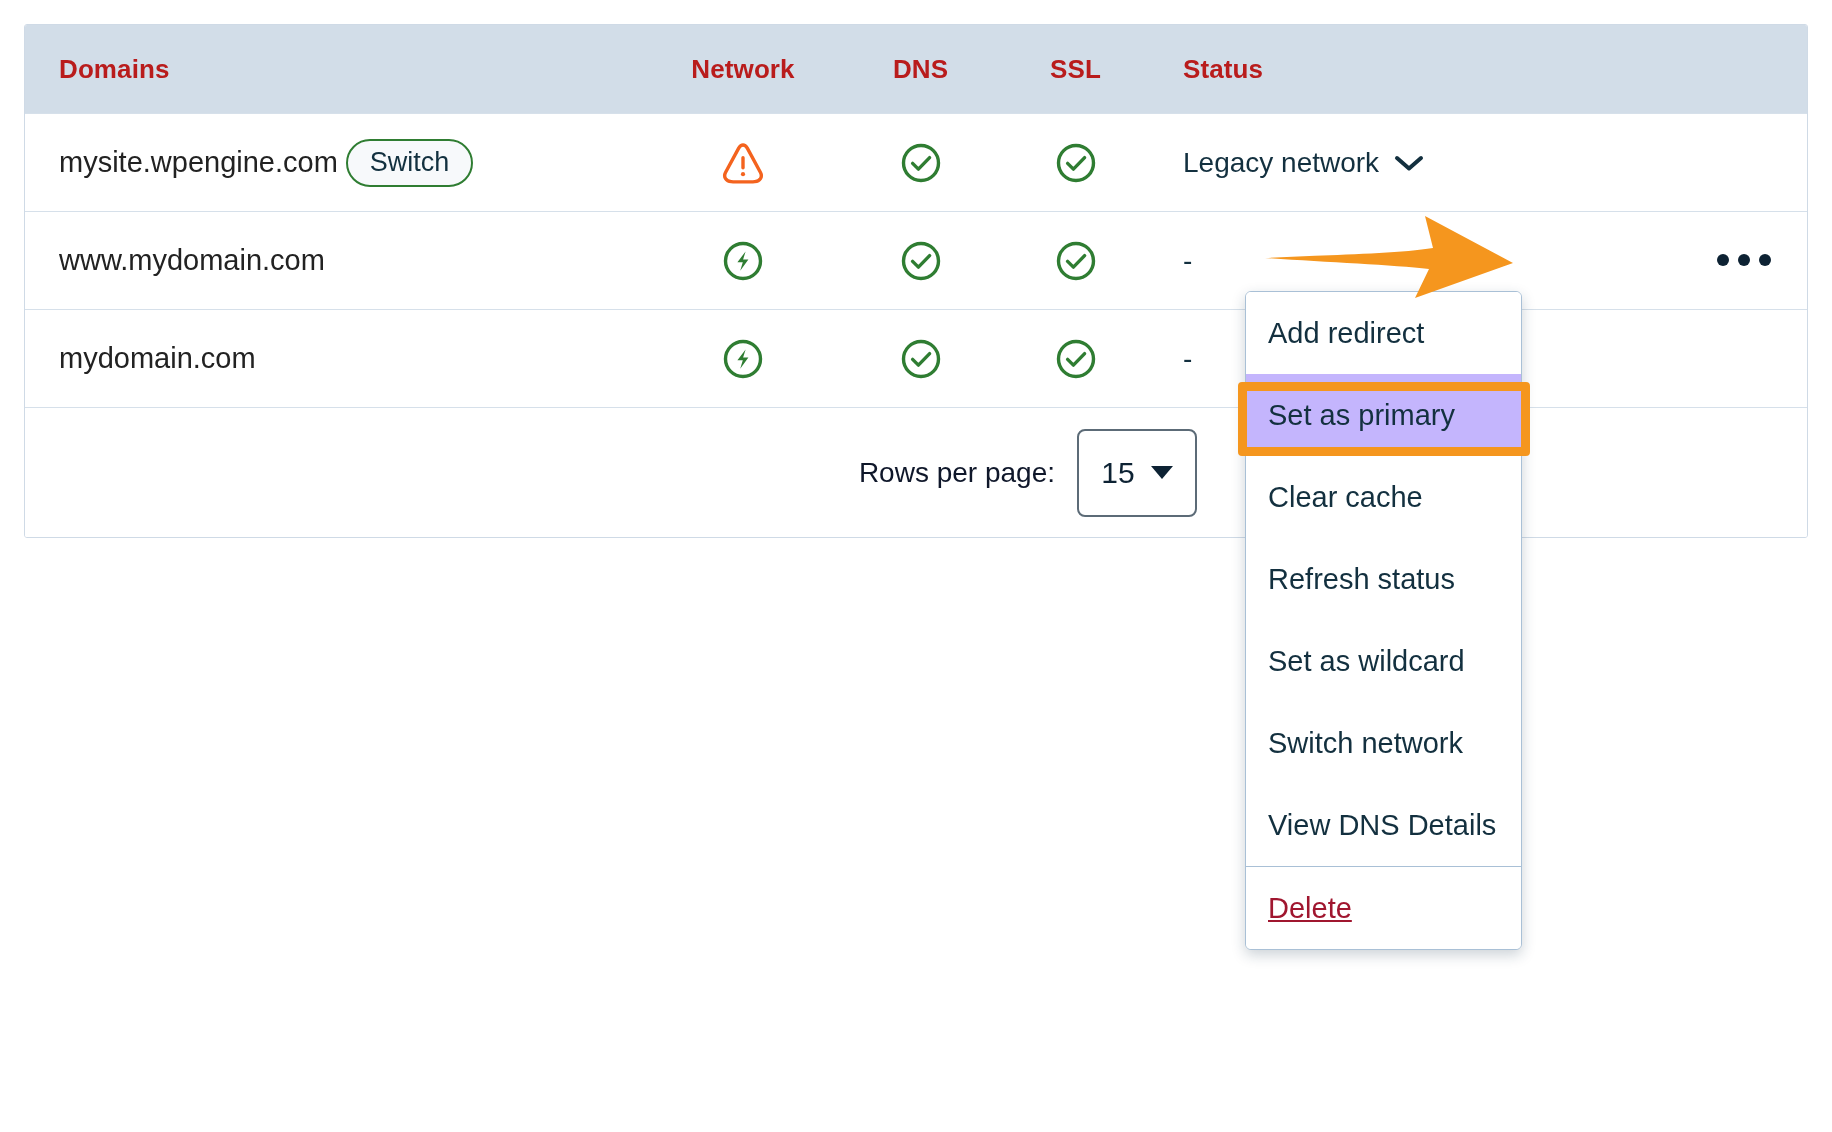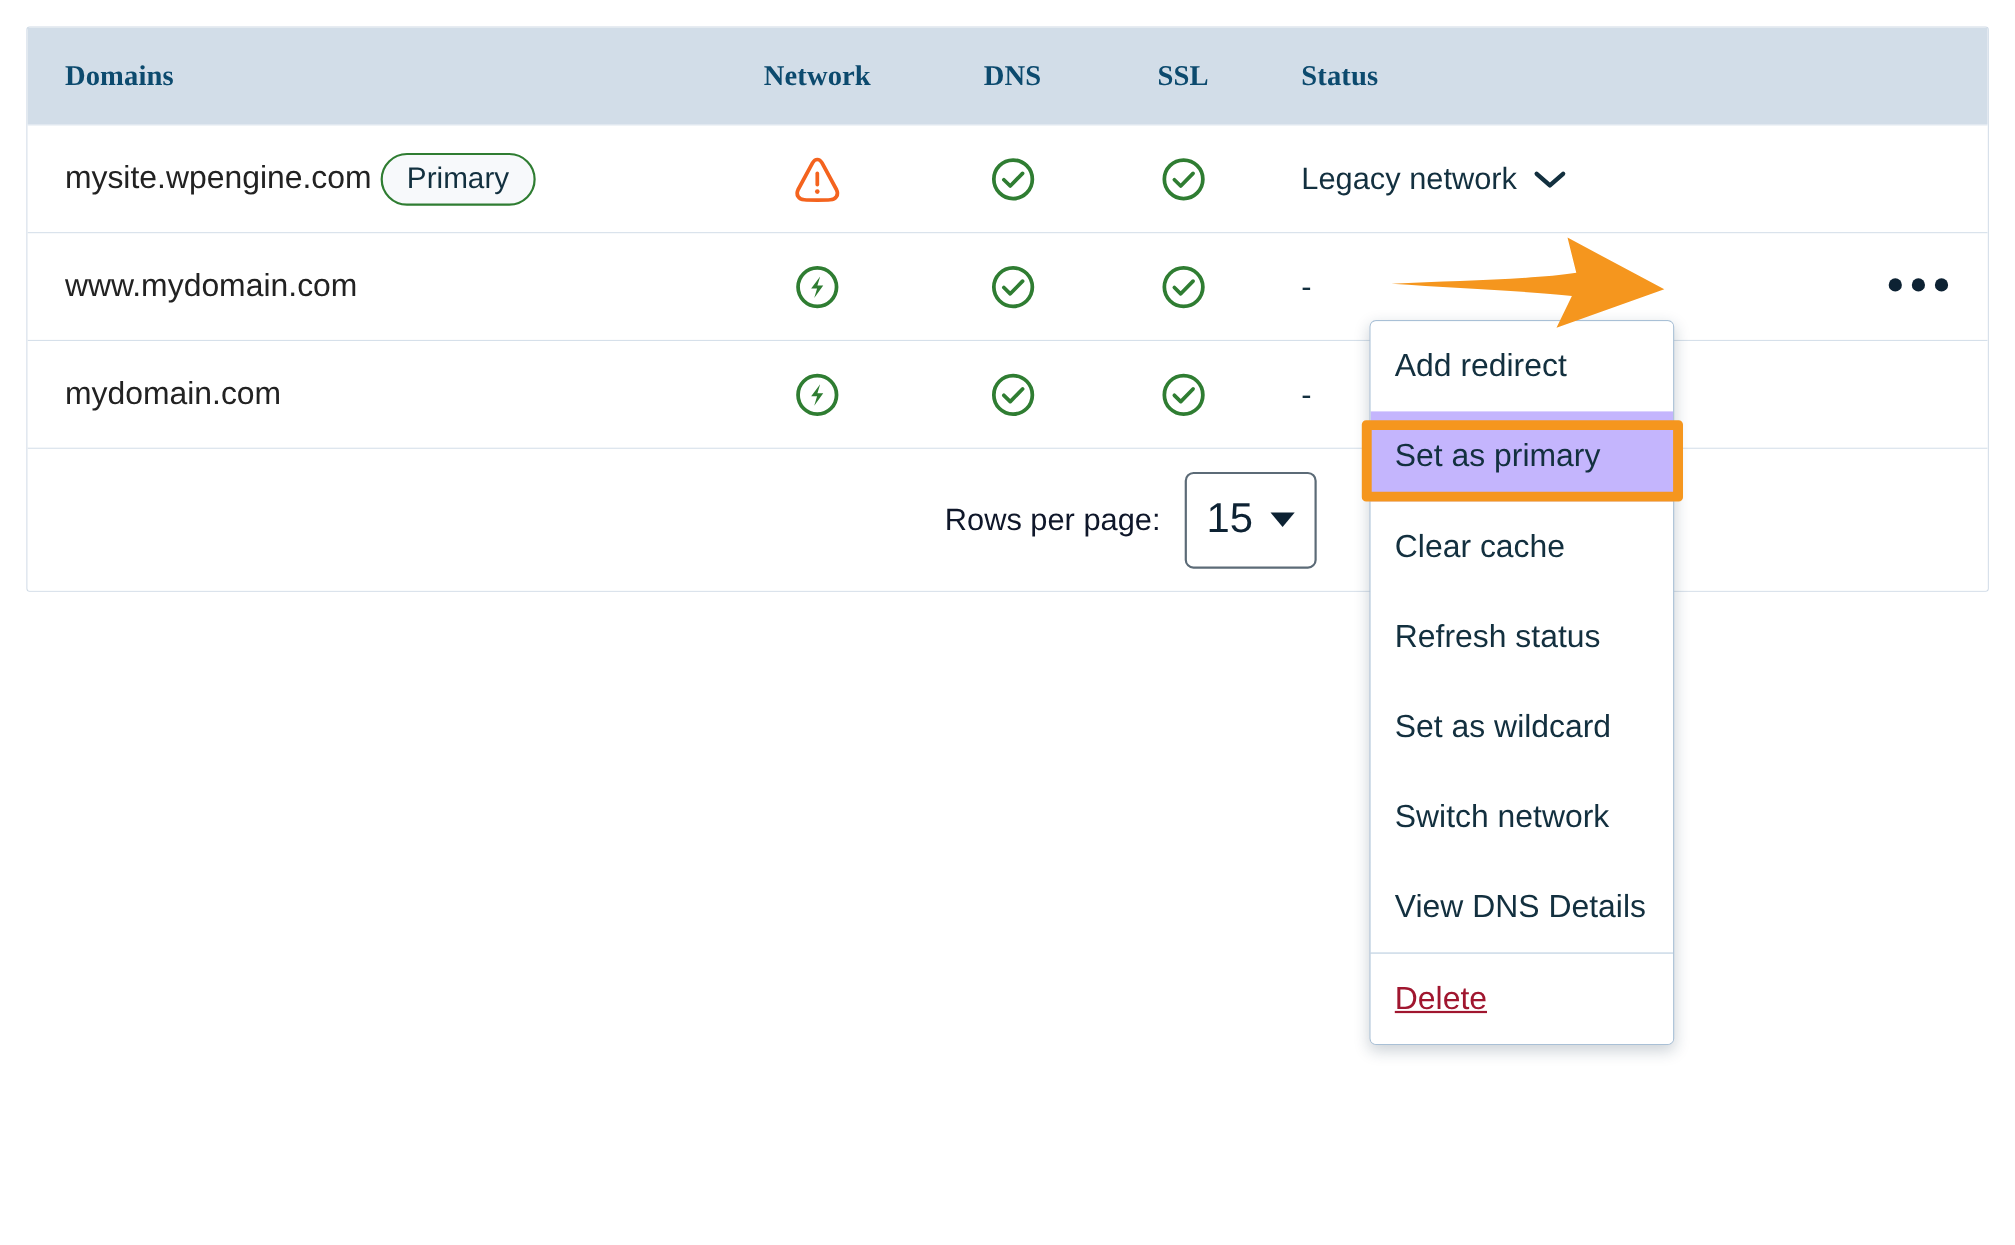--- a/index.html
+++ b/index.html
@@ -30,23 +30,22 @@
   }
   .thead {
     display: flex;
     align-items: center;
     height: 88px;
     background: #d2dde8;
   }
   .thead .th {
     font-size: 26px;
     font-weight: bold;
-    color: #0c4a6e;
+    color: #b91c1c;
     letter-spacing: .1px;
-    font-family: Liberation Serif, serif;
   }
   .col-domain   { width: 618px; padding-left: 34px; }
   .col-network  { width: 200px; text-align: center; }
   .col-dns      { width: 155px; text-align: center; }
   .col-ssl      { width: 155px; text-align: center; }
   .col-status   { width: 400px; padding-left: 30px; }
   .col-actions  { flex: 1; text-align: right; padding-right: 36px; }
 
   .trow {
     display: flex;
@@ -135,21 +134,21 @@
     justify-content: center;
     gap: 16px;
     width: 120px;
     height: 88px;
     border: 2px solid #5c6b77;
     border-radius: 8px;
     background: #ffffff;
     cursor: pointer;
   }
   .rows-select .val {
-    font-size: 38px;
+    font-size: 30px;
     color: #0d2233;
   }
   .caret-down {
     width: 0; height: 0;
     border-left: 11px solid transparent;
     border-right: 11px solid transparent;
     border-top: 13px solid #0d2233;
   }
 
   
@@ -225,21 +224,21 @@
       <div class="th col-dns">DNS</div>
       <div class="th col-ssl">SSL</div>
       <div class="th col-status">Status</div>
       <div class="th col-actions"></div>
     </div>
 
     <div class="trow">
       <div class="col-domain">
         <div class="domain-cell">
           <span class="domain-name">mysite.wpengine.com</span>
-          <span class="badge-primary">Primary</span>
+          <span class="badge-primary">Switch</span>
         </div>
       </div>
       <div class="col-network icon-cell">
         <span>
           <svg class="ico" width="46" height="44" viewBox="0 0 46 44">
             <path d="M23 4 C25 4 26.3 5.4 27.3 7.1 L40.5 31.5 C42.8 36 40 40.2 34.8 40.6 C30.6 41 15.4 41 11.2 40.6 C6 40.2 3.2 36 5.5 31.5 L18.7 7.1 C19.7 5.4 21 4 23 4 Z" fill="none" stroke="#f4631e" stroke-width="3.4" stroke-linejoin="round"></path>
             <rect x="21.3" y="15" width="3.4" height="13.5" rx="1.7" fill="#f4631e"></rect>
             <circle cx="23" cy="33.2" r="2.1" fill="#f4631e"></circle>
           </svg>
         </span>

